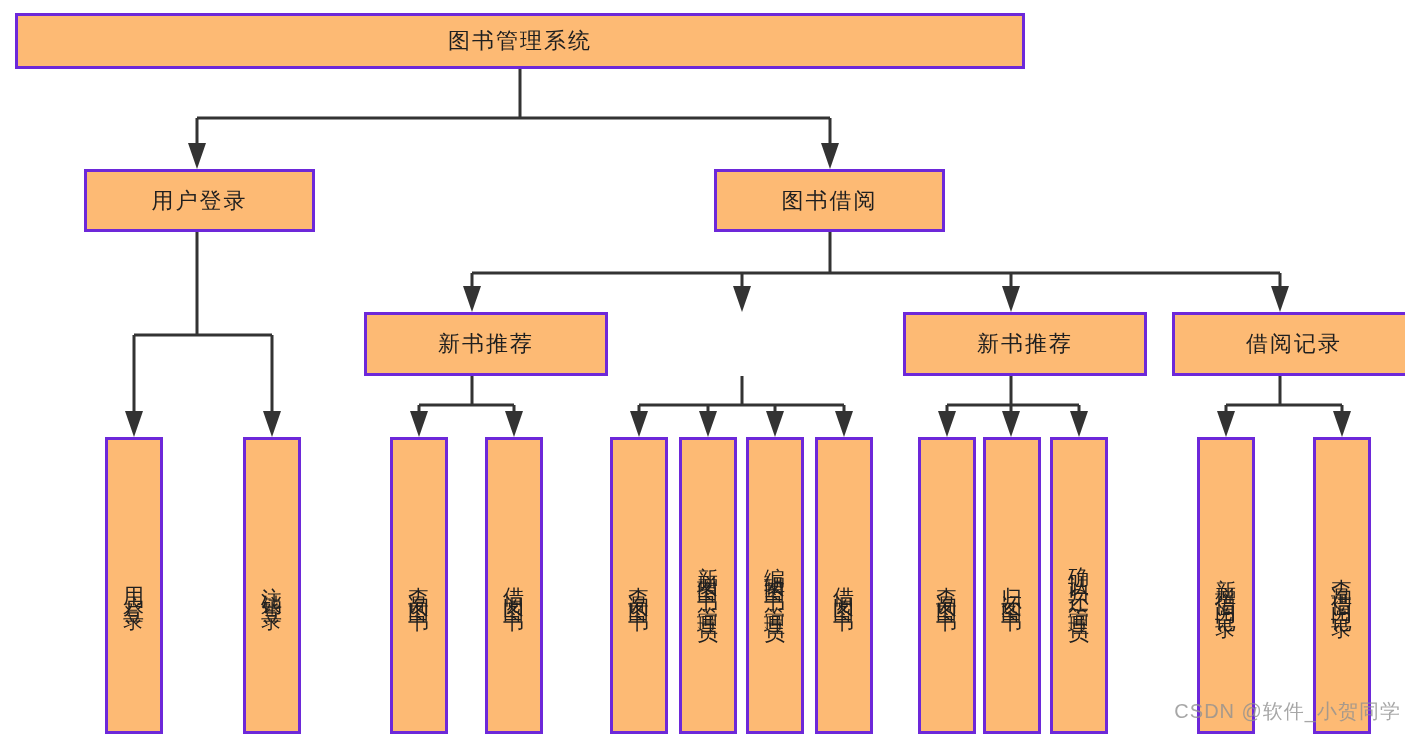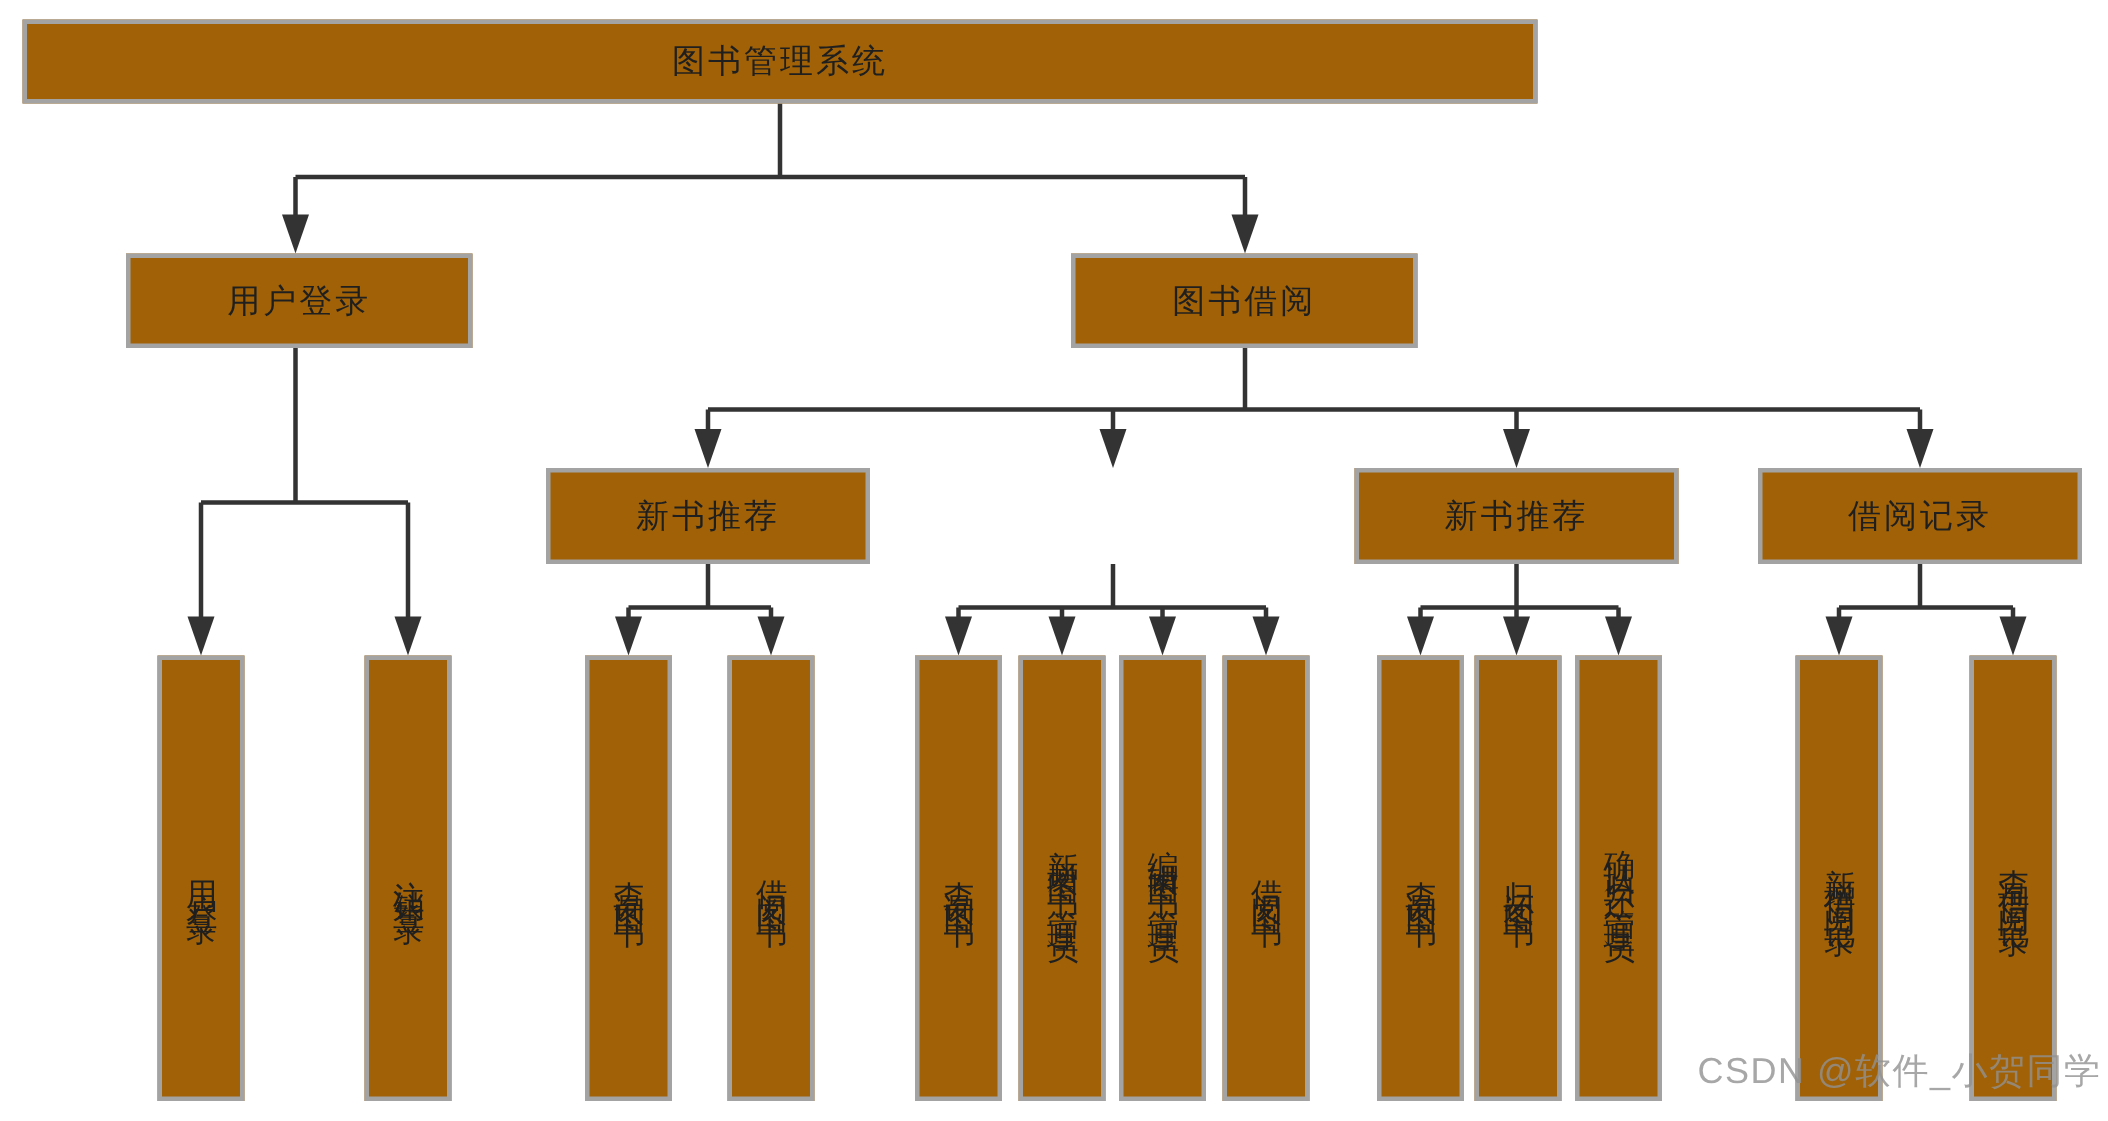--- a/index.html
+++ b/index.html
@@ -17,38 +17,38 @@
   }
   .connectors {
     position: absolute;
     left: 0;
     top: 0;
     pointer-events: none;
   }
   .box {
     position: absolute;
     box-sizing: border-box;
-    background: #a16207;
-    border: 3px solid #a3a3a3;
+    background: #fdba74;
+    border: 3px solid #6d28d9;
     color: #1f1f1f;
     display: flex;
     align-items: center;
     justify-content: center;
     text-align: right;
   }
   .h-label {
     font-size: 22px;
     letter-spacing: 2px;
     white-space: nowrap;
   }
   .root-box   { left: 15px;  top: 13px;  width: 1010px; height: 56px; }
   .l2-box     { top: 169px;  width: 231px; height: 63px; }
   .l2-user    { left: 84px; }
   .l2-book    { left: 714px; }
-  .l3-box     { top: 312px;  width: 216px; height: 64px; }
+  .l3-box     { top: 312px;  width: 244px; height: 64px; }
   .l3-rec     { left: 364px; }
   .l3-borrow  { left: 634px; }
   .l3-current { left: 903px; }
   .l3-records { left: 1172px; }
   .leaf {
     top: 437px;
     width: 58px;
     height: 297px;
     border-width: 3px;
   }
@@ -70,21 +70,21 @@
   .leaf-c4 { left: 815px; }
   .leaf-d1 { left: 918px; }
   .leaf-d2 { left: 983px; }
   .leaf-d3 { left: 1050px; }
   .leaf-e1 { left: 1197px; }
   .leaf-e2 { left: 1313px; }
   .watermark {
     position: absolute;
     right: 4px;
     top: 698px;
-    font-size: 24px;
+    font-size: 20px;
     color: rgba(145, 145, 145, 0.8);
     letter-spacing: 1px;
     white-space: nowrap;
     z-index: 5;
   }
 </style>
 </head>
 <body>
 
 <div class="stage">

